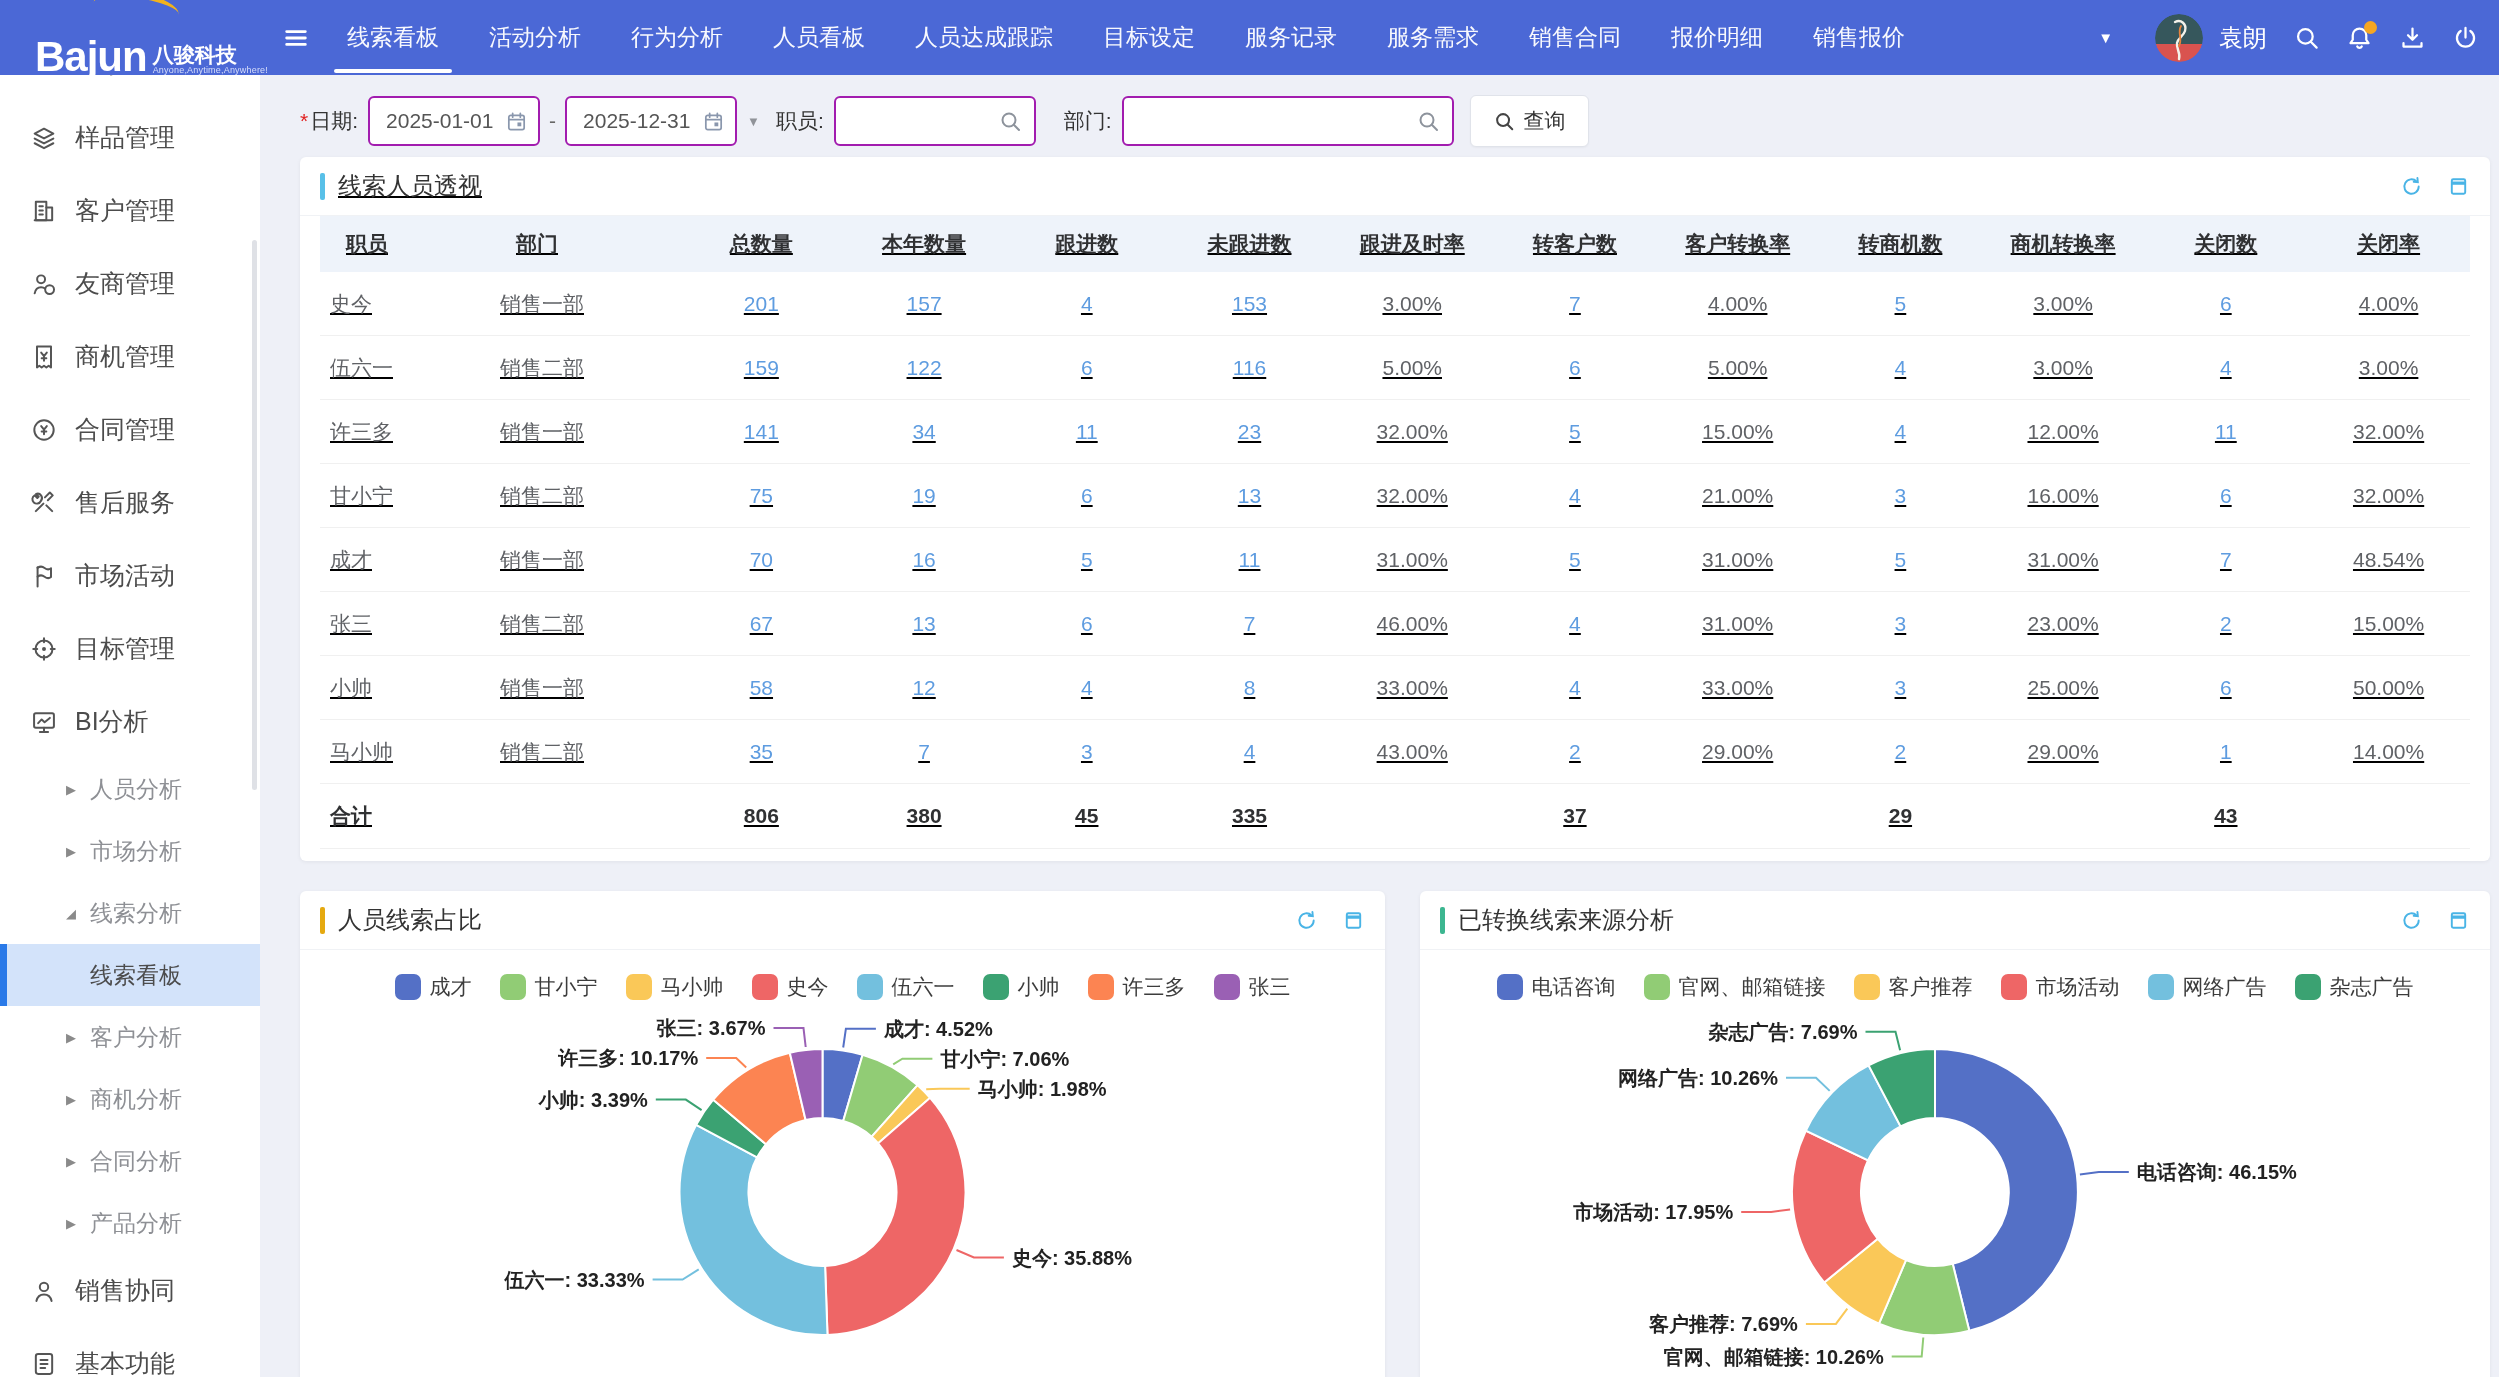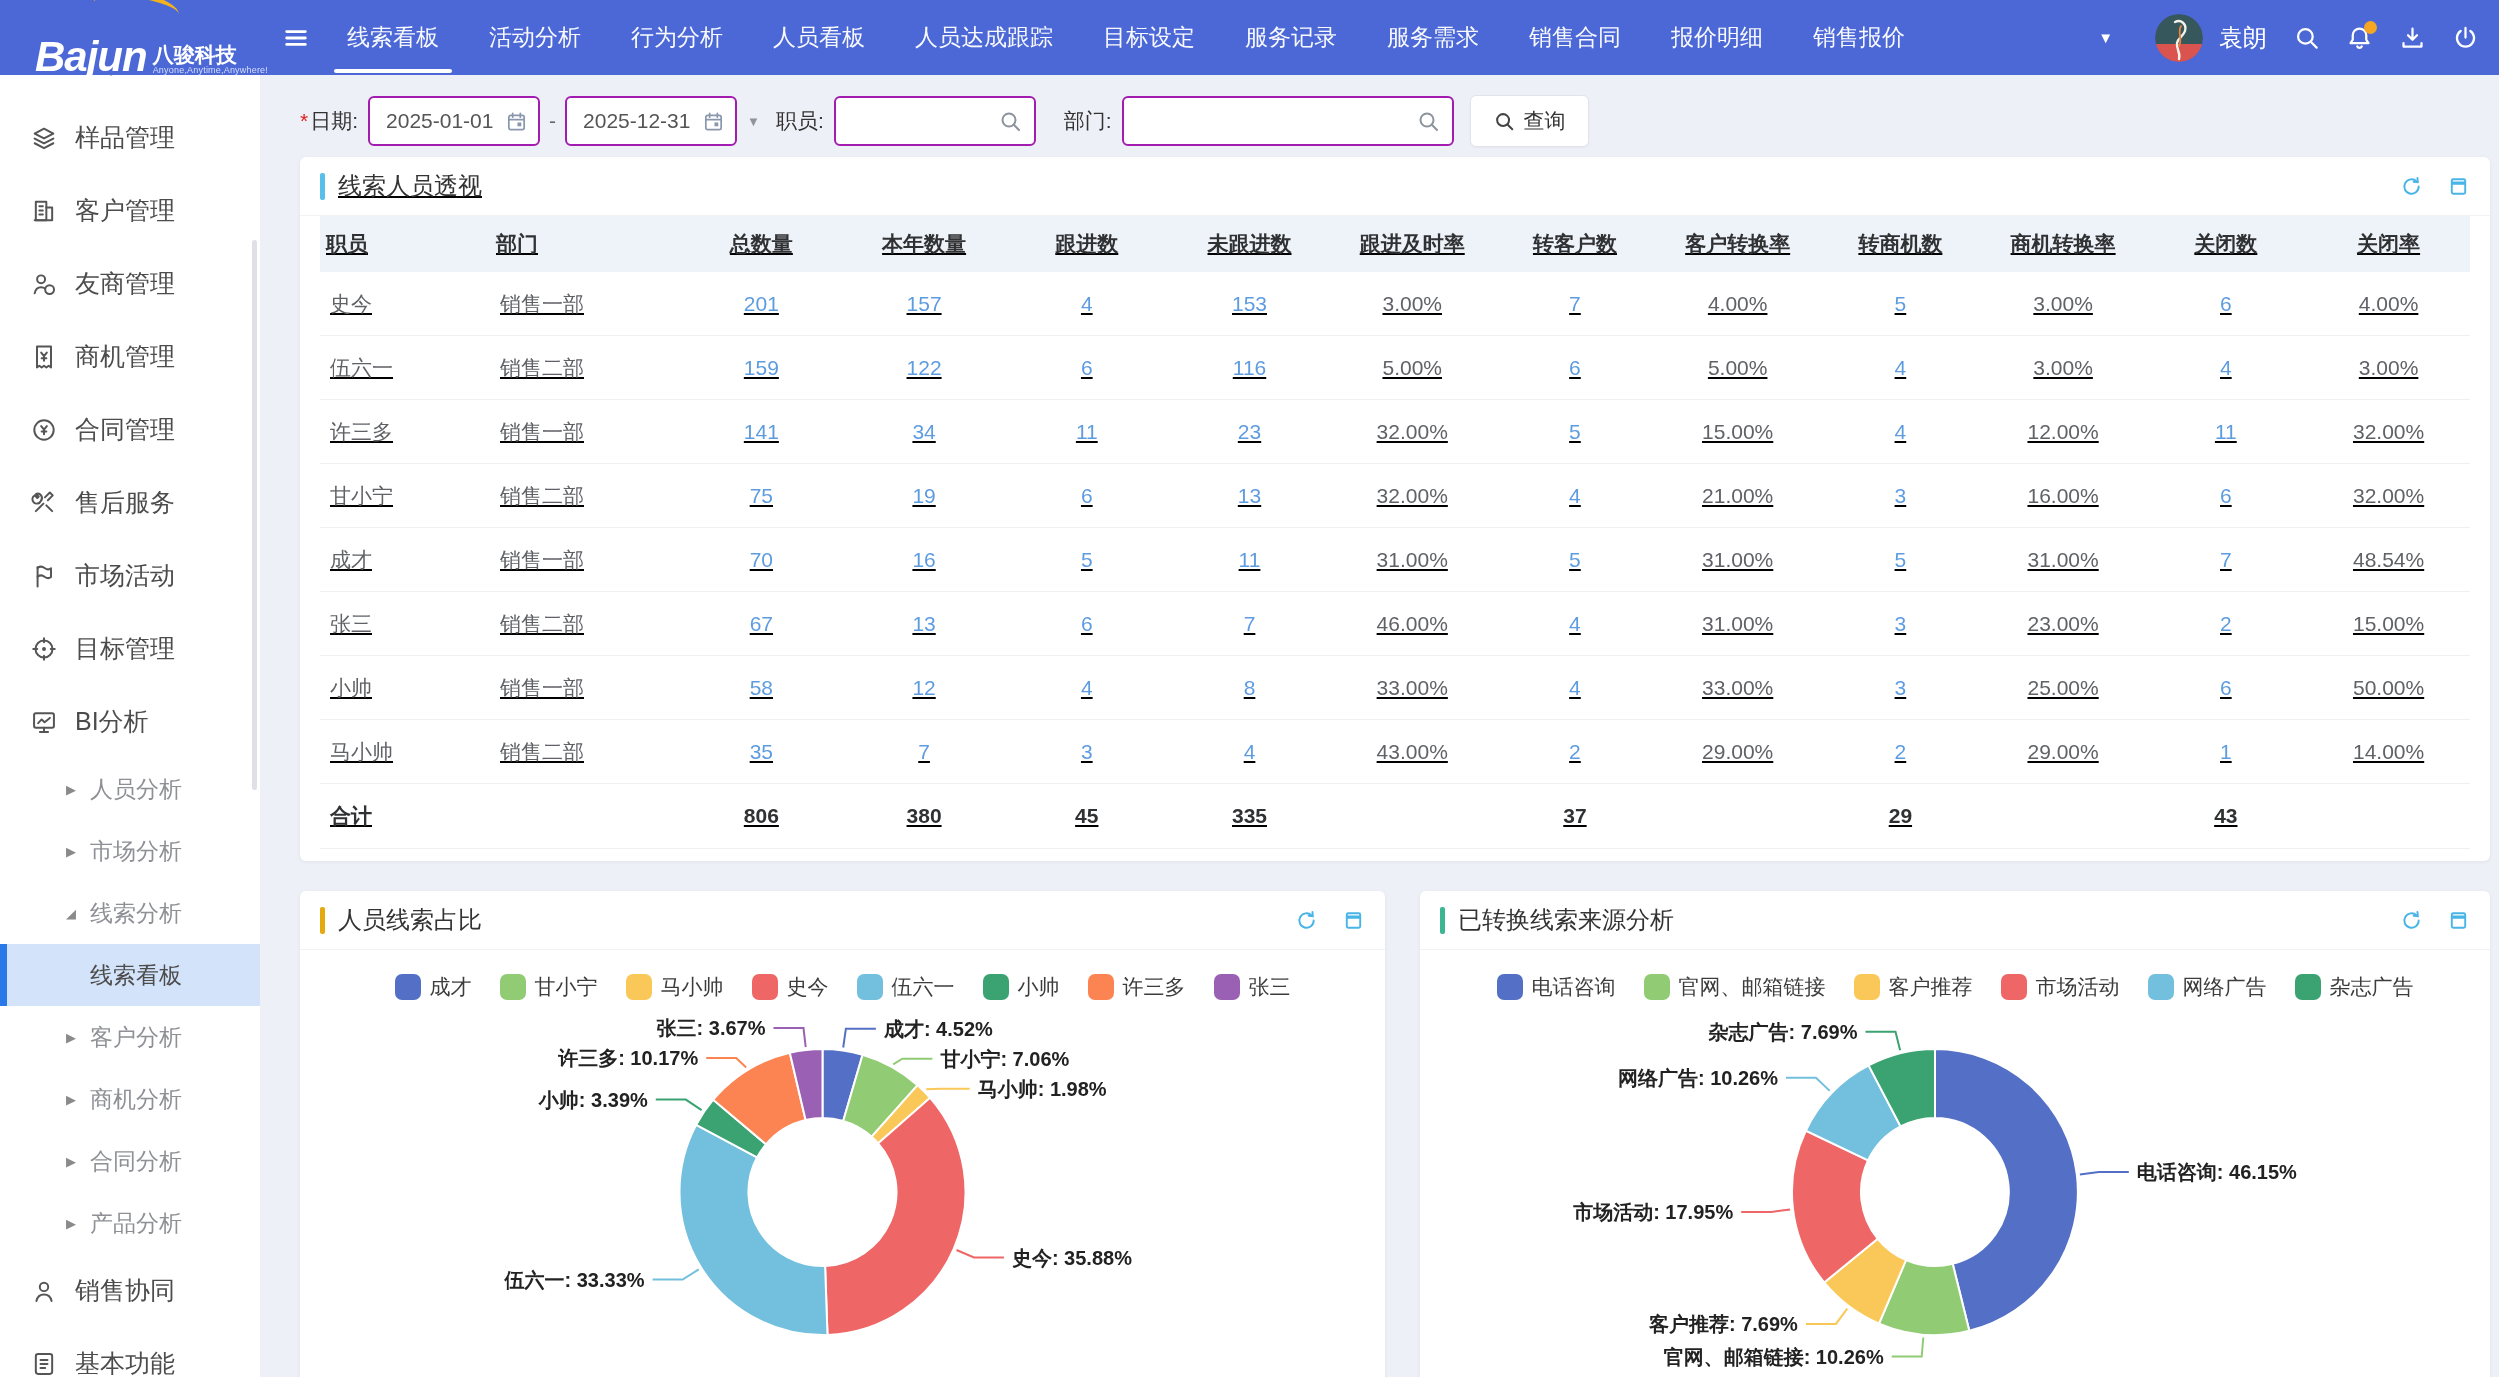--- a/index.html
+++ b/index.html
@@ -2,21 +2,21 @@
 <html><head>
 <meta charset="utf-8">
 <style>
   html,body{margin:0;padding:0;}
   body{font-family:"Liberation Sans","DejaVu Sans",sans-serif;}
   .page{position:relative;width:2499px;height:1377px;overflow:hidden;background:#eef0f7;}
 
   
   .navbar{position:absolute;top:0;left:0;right:0;height:75px;background:#4b68d6;display:flex;align-items:center;color:#fff;z-index:30;}
   .logo{display:flex;align-items:flex-end;margin-left:35px;position:relative;width:225px;flex:none;}
-  .logo .brand{font-size:42px;font-weight:bold;font-style:italic;letter-spacing:-1px;line-height:1;}
+  .logo .brand{font-size:42px;font-weight:bold;letter-spacing:-1px;line-height:1;}
   .logo .swoosh{position:absolute;left:58px;top:-4px;width:86px;height:26px;border:0 solid transparent;border-top:5px solid #f2b21d;border-radius:50% 50% 0 0;transform:rotate(8deg);}
   .logo .co{margin-left:6px;display:flex;flex-direction:column;line-height:1.05;padding-bottom:2px;}
   .logo .co .cn{font-size:21px;font-weight:bold;margin-top:47px;}
   .logo .co .tag{font-size:9px;color:#d7defb;letter-spacing:.2px;}
   .hamburger{margin-left:22px;flex:none;cursor:pointer;display:flex;align-items:center;}
   .nav-items{display:flex;align-items:center;height:100%;margin-left:12px;}
   .nav-item{position:relative;height:100%;display:flex;align-items:center;padding:0 25px;font-size:23px;color:rgba(255,255,255,.96);cursor:pointer;white-space:nowrap;}
   .nav-item.active::after{content:"";position:absolute;left:12px;right:12px;bottom:2px;height:4px;background:#fff;border-radius:2px;}
   .nav-right{margin-left:auto;display:flex;align-items:center;margin-right:20px;}
   .nav-caret{font-size:15px;color:#fff;margin-right:42px;cursor:pointer;}
@@ -68,21 +68,21 @@
   .panel-title{font-size:24px;color:#333;}
   .panel-actions{margin-left:auto;display:flex;align-items:center;}
   .panel-actions .pa{margin-left:24px;color:#49b4e6;cursor:pointer;display:flex;}
   .panel-actions svg{width:23px;height:23px;}
 
   
   .table-panel{margin-top:7px;text-decoration:underline;}
   .table-wrap{padding:0 20px 12px 20px;}
   table{width:100%;border-collapse:collapse;table-layout:fixed;}
   thead th{background:#eef3fa;height:56px;font-size:21px;color:#303133;font-weight:bold;text-align:center;padding:0 4px;}
-  thead th:nth-child(1),thead th:nth-child(2){text-align:left;padding-left:6px;}
+  thead th:nth-child(1),thead th:nth-child(2){text-align:left;padding-left:26px;}
   tbody td{height:63px;font-size:21px;color:#606266;text-align:center;border-bottom:1px solid #f0f0f0;padding:0 4px;}
   tbody td:nth-child(1),tbody td:nth-child(2){text-align:left;padding-left:10px;}
   td.lnk{color:#5e9ce0;cursor:pointer;}
   tr.total td{font-weight:bold;color:#303133;border-top:1px solid #e4e4e4;border-bottom:1px solid #f0f0f0;height:64px;}
 
   
   .charts-row{margin-top:30px;display:flex;}
   .chart-panel{height:560px;overflow:hidden;}
   .chart-panel.left{width:1085px;margin-right:35px;flex:none;}
   .chart-panel.right{width:1070px;flex:none;}

